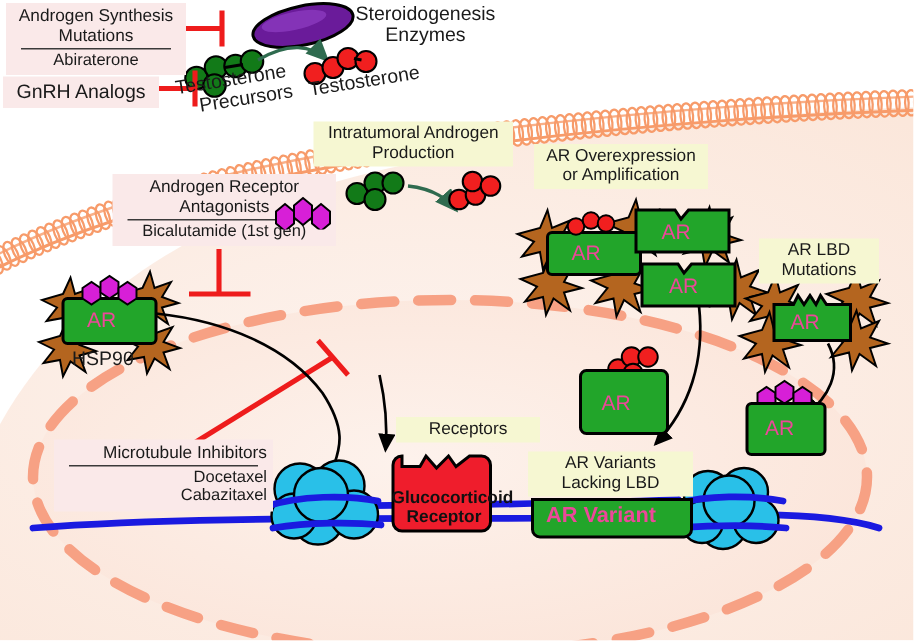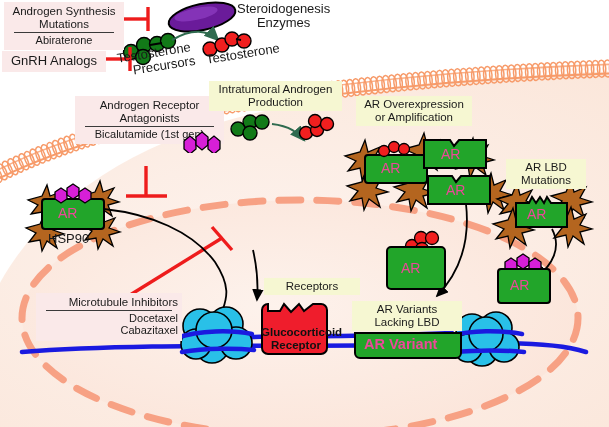--- a/index.html
+++ b/index.html
@@ -359,21 +359,21 @@
     <div class="t-title">Androgen Synthesis</div>
     <div class="t-title">Mutations</div>
     <div class="rule"></div>
     <div class="t-sub">Abiraterone</div>
   </div>
 
   <div class="lbl drugbox" style="left:2px;top:51px;width:96px;padding:3px 4px;">
     <div style="font-size:13px;">GnRH Analogs</div>
   </div>
 
-  <div class="lbl drugbox" style="left:75px;top:96px;width:141px;padding:3px 4px 4px;">
+  <div class="lbl drugbox" style="left:75px;top:116px;width:141px;padding:3px 4px 4px;">
     <div class="t-title">Androgen Receptor</div>
     <div class="t-title">Antagonists</div>
     <div class="rule"></div>
     <div class="t-sub">Bicalutamide (1st gen)</div>
   </div>
 
   <svg width="48" height="22" style="position:absolute;left:178px;top:131px;">
     <g fill="#d71fd7" stroke="#000" stroke-width="1.3">
       <path d="M6,10 l6,-5 l6,5 l0,8 l-6,5 l-6,-5 z"></path>
       <path d="M18,6 l6,-5 l6,5 l0,8 l-6,5 l-6,-5 z"></path>

